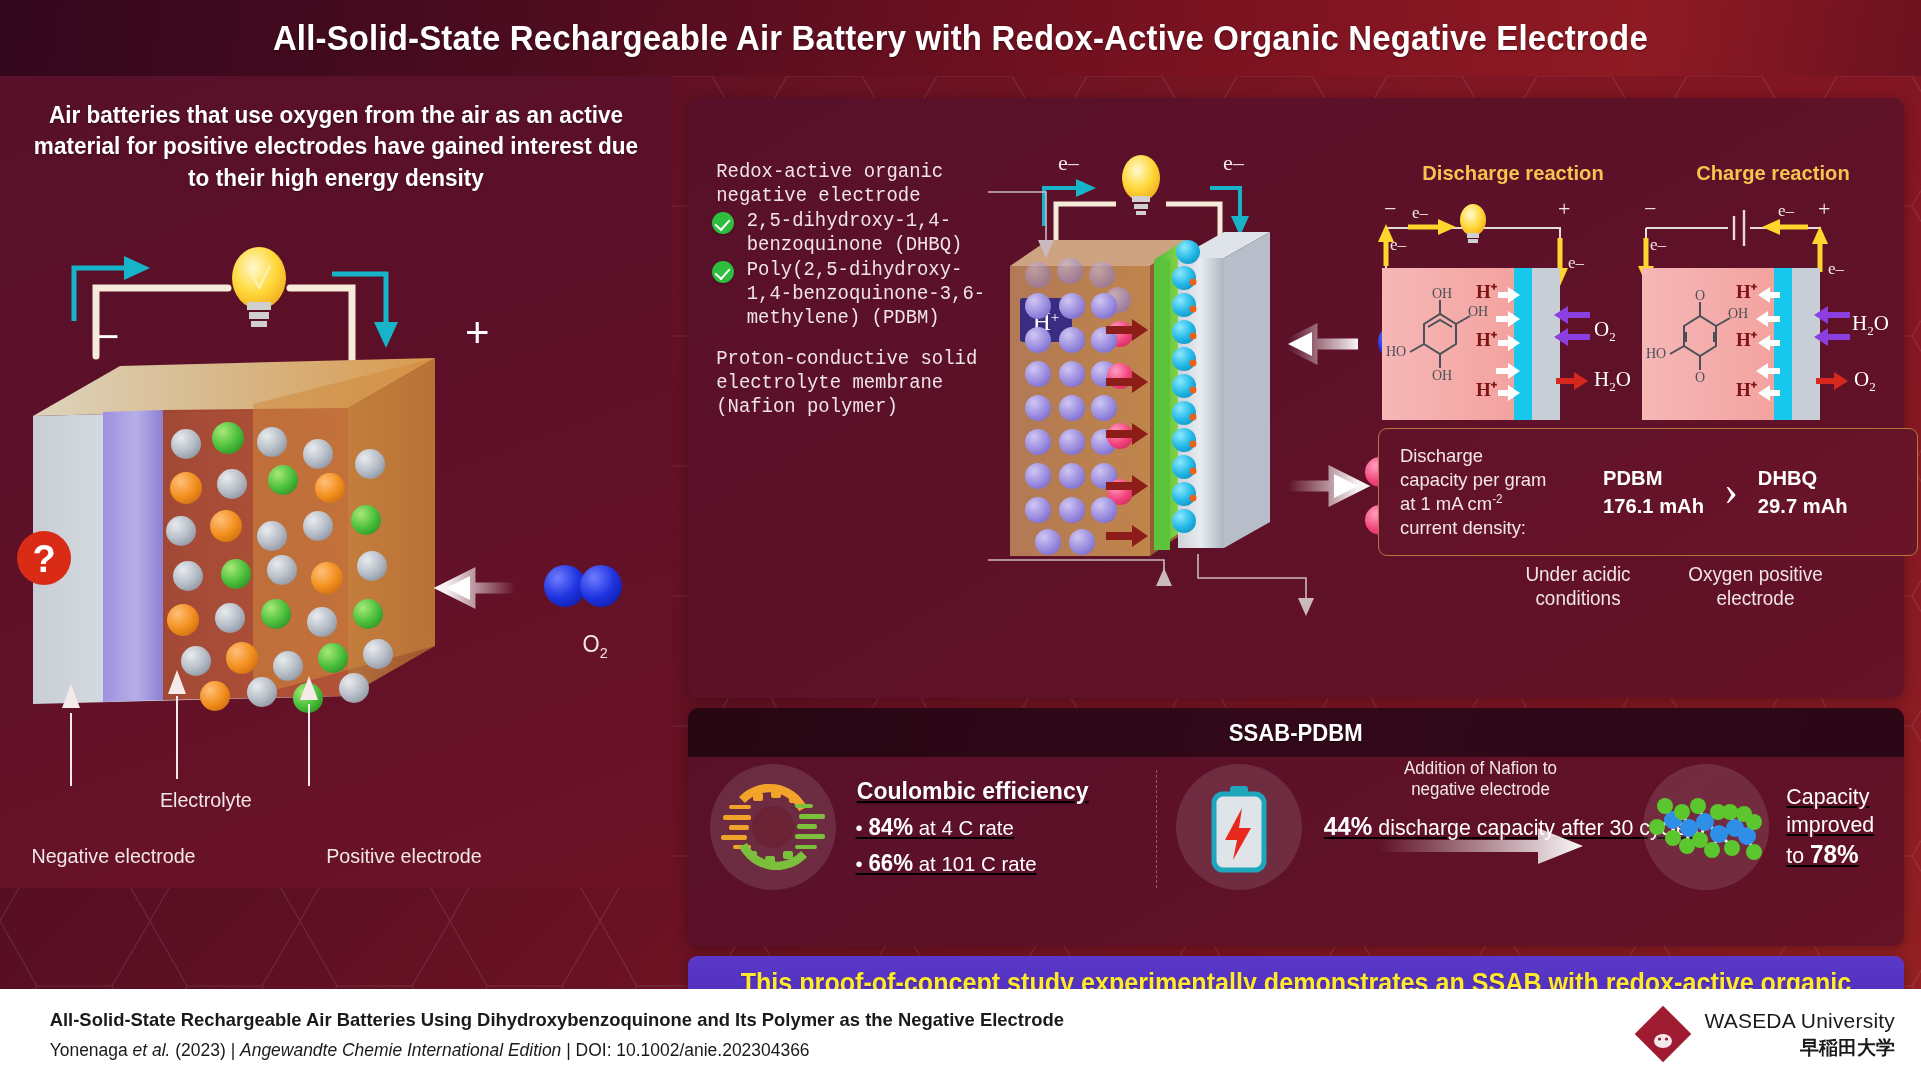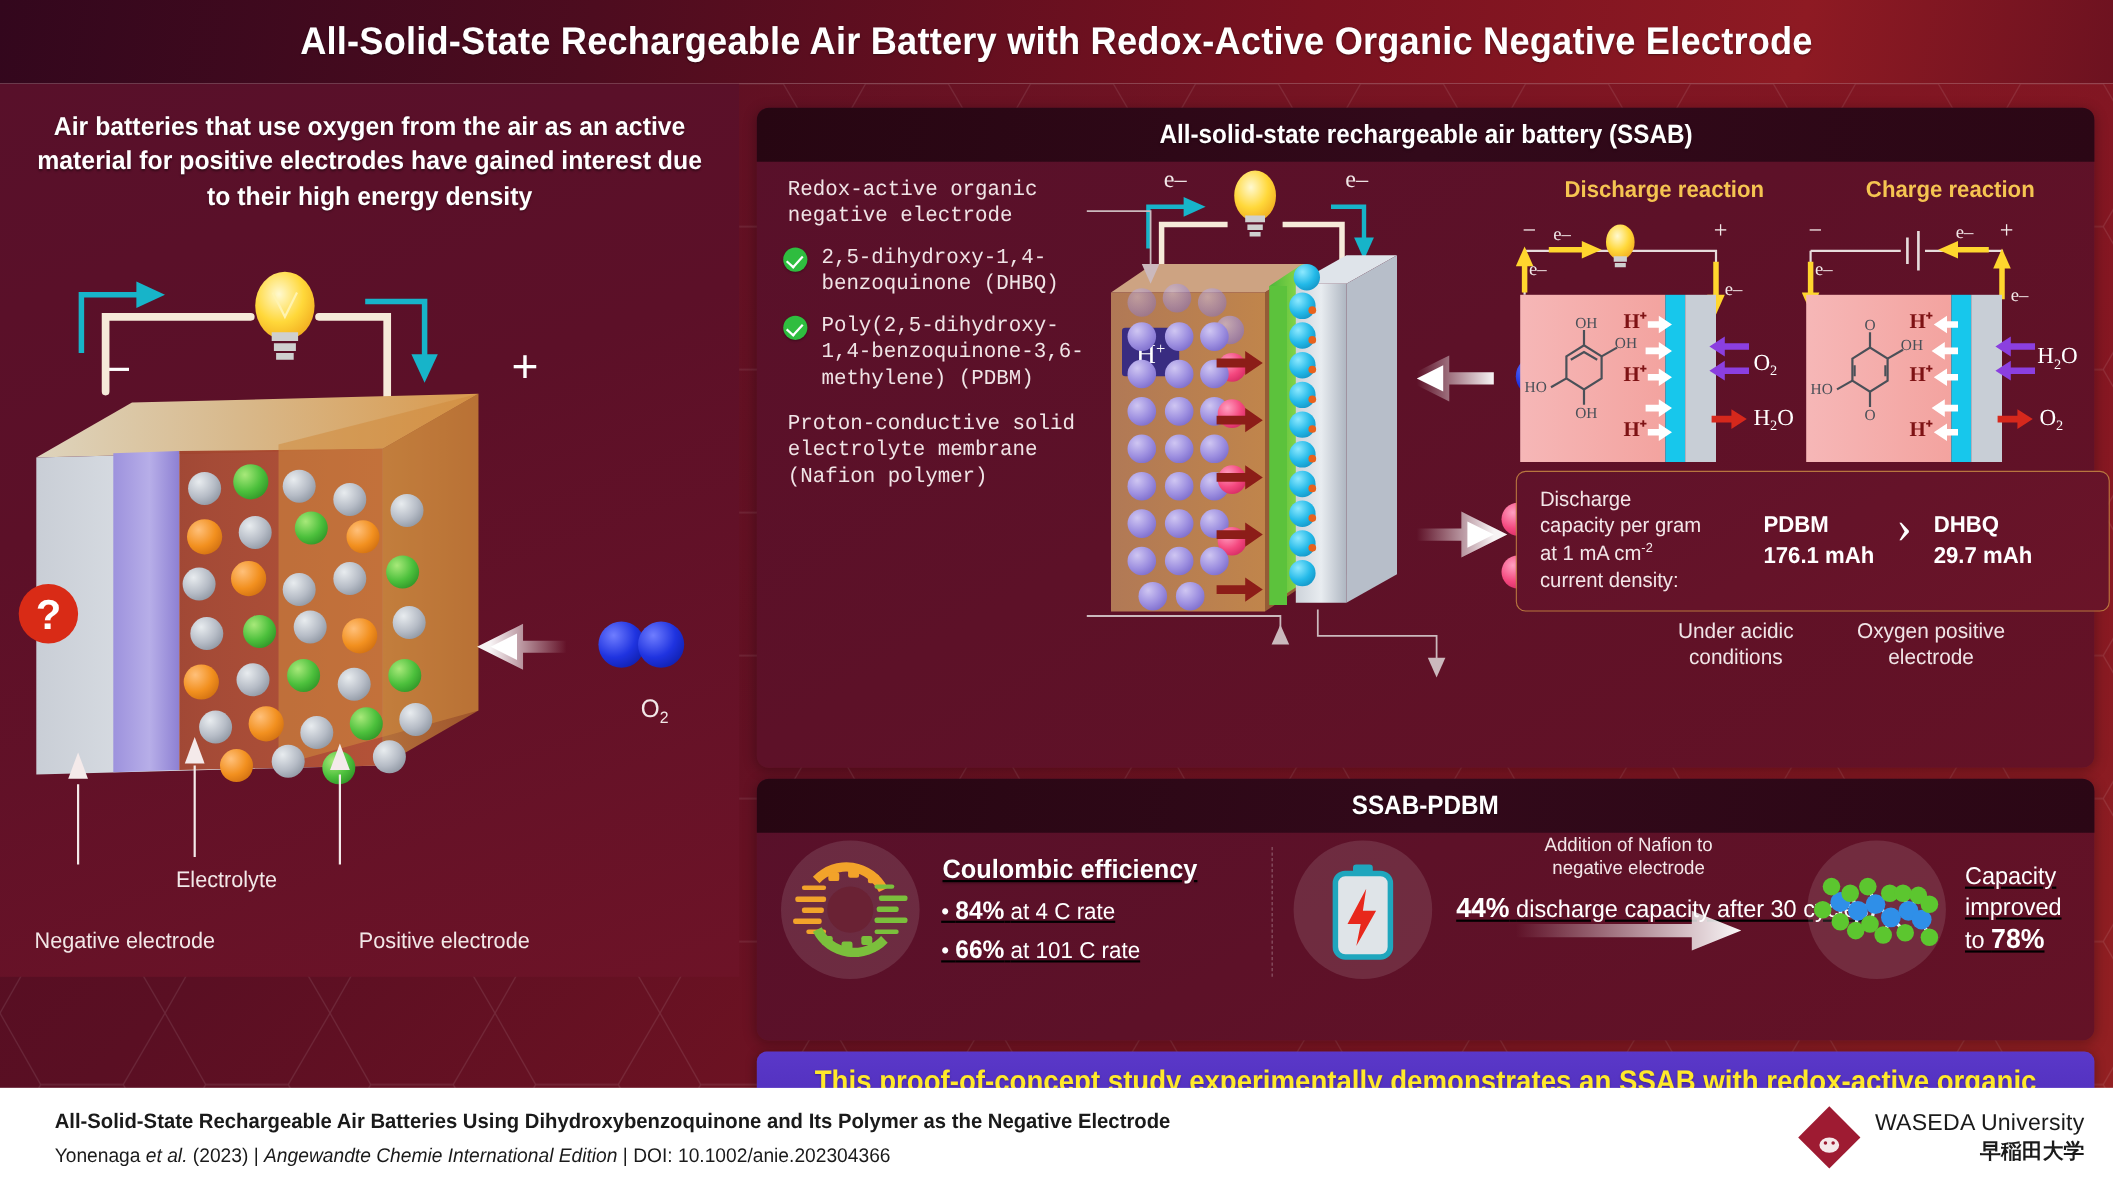--- a/index.html
+++ b/index.html
@@ -101,21 +101,21 @@
     border-radius:11px 11px 0 0;
     display:flex; align-items:center; justify-content:center;
   }
   .card-hdr span {
     color:#fff; font-weight:bold; font-size:24px; transform:scaleX(.92);
     text-shadow:0 1px 2px rgba(0,0,0,.5);
   }
 
   .leftnotes { position:absolute; left:24px; top:62px; width:280px; color:#f0e4e6;font-family:Liberation Mono, monospace; }
   .ln-head { font-size:19.5px; line-height:1.25; transform:scaleX(.97); }
-  .bullet { display:flex; gap:9px; margin-top:13px; }
+  .bullet { display:flex; gap:9px; }
   .bullet .chk {
     flex:0 0 auto; width:22px; height:22px; border-radius:50%;
     background:#2fbd3f; position:relative; margin-top:3px;
     box-shadow:0 1px 2px rgba(0,0,0,.3);
   }
   .bullet .chk:after {
     content:""; position:absolute; left:6px; top:4px; width:7px; height:12px;
     border:solid #fff; border-width:0 2.6px 2.6px 0; transform:rotate(42deg);
   }
   .bullet .bt { font-size:19.5px; line-height:1.25; transform:scaleX(.97); }
@@ -145,21 +145,21 @@
     position:absolute; left:690px; top:330px; width:540px; height:128px;
     border:1.4px solid #b8763f; border-radius:9px;
     background:linear-gradient(150deg,#60122a 0%,#6a1428 100%);
     display:flex; align-items:center;
   }
   .capbox .ct {
     color:#f3e6e8; font-size:19px; line-height:1.26; margin-left:18px;
     width:198px; transform:scaleX(.97);
   }
   .capbox .ct sup { font-size:12px; }
-  .cmp { display:flex; align-items:flex-start; gap:18px; margin-left:6px; }
+  .cmp { display:flex; align-items:center; gap:18px; margin-left:6px; }
   .cmp-item { color:#fff; font-weight:bold; font-size:21px; line-height:1.35; transform:scaleX(.96); }
   .cmp-gt { color:#fff; font-size:42px; font-weight:300; line-height:.8; font-family:"Liberation Serif", serif; }
 
   
   .res { position:absolute; top:56px; display:flex; align-items:center;text-decoration:underline; }
   .res-1 { left:22px; }
   .res-2 { left:488px; }
   .res-3 { left:955px; }
   .circ {
     width:126px; height:126px; border-radius:50%;
@@ -418,23 +418,20 @@
             </g>
           </svg>
         </div>
         <div class="warn-txt">However, these batteries often use liquid electrolytes, giving rise to safety concerns</div>
       </div>
     </div>
 
     <div class="right">
 
       <div class="card ssab-card">
-        <div class="card-hdr">
-          <span>All-solid-state rechargeable air battery (SSAB)</span>
-        </div>
 
         <div class="leftnotes">
           <div class="ln-head">Redox-active organic negative electrode</div>
           <div class="bullet">
             <span class="chk"></span>
             <span class="bt">2,5-dihydroxy-1,4-benzoquinone (DHBQ)</span>
           </div>
           <div class="bullet">
             <span class="chk"></span>
             <span class="bt">Poly(2,5-dihydroxy-1,4-benzoquinone-3,6-methylene) (PDBM)</span>

